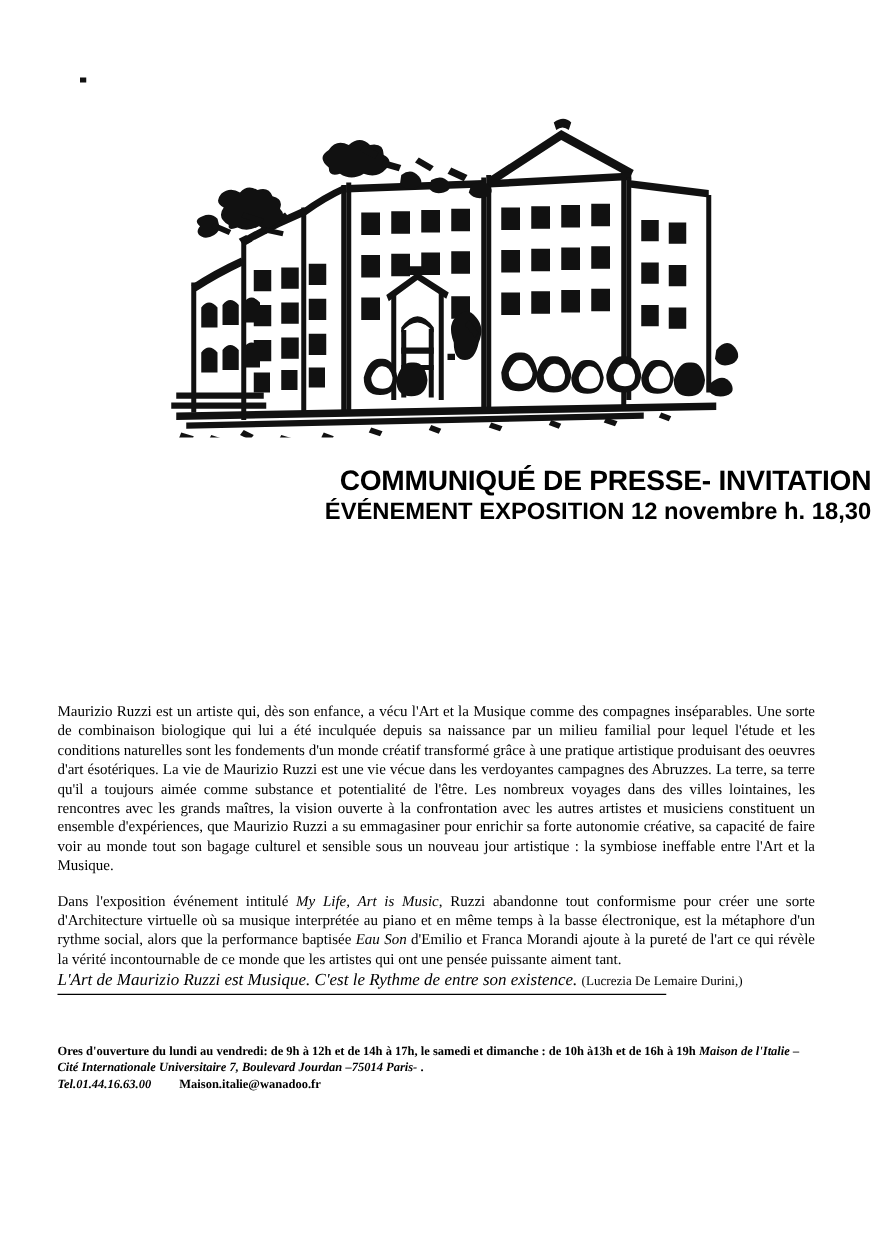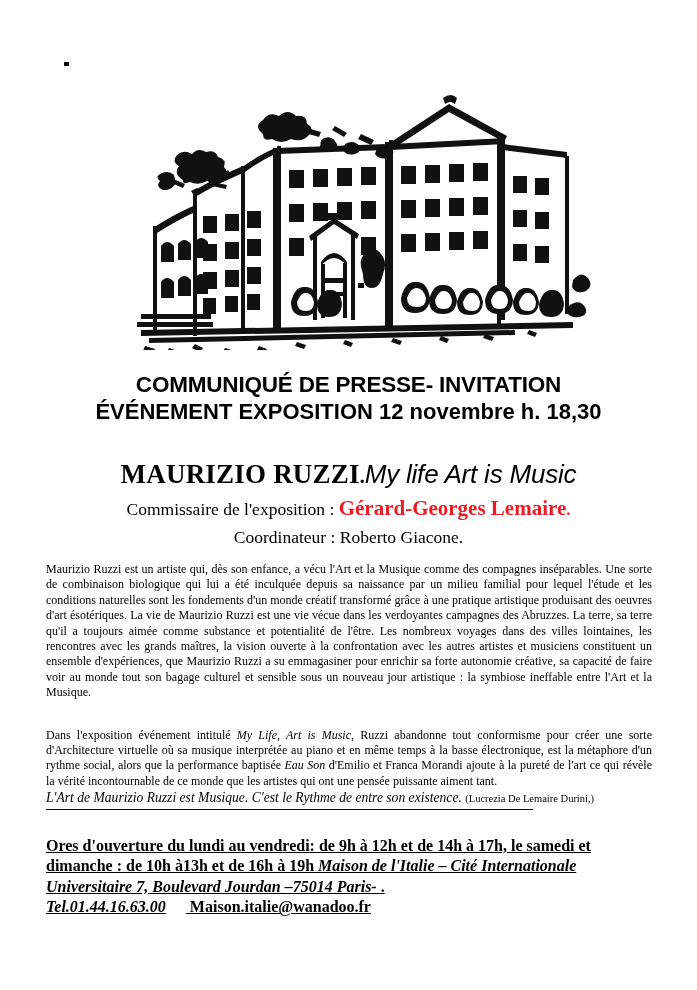--- a/index.html
+++ b/index.html
@@ -36,34 +36,34 @@
     width: 100%;
     height: 100%;
   }
 
   
   .headline-block {
     position: absolute;
     left: 0;
     top: 372px;
     width: 697px;
-    text-align: center;
+    text-align: right;
   }
   .headline-main {
     font-family: "Liberation Sans", sans-serif;
     font-weight: bold;
     font-size: 22.5px;
     letter-spacing: -0.2px;
     line-height: 1.12;
     margin: 0;
   }
   .headline-sub {
     font-family: "Liberation Sans", sans-serif;
     font-weight: bold;
-    font-size: 22px;
+    font-size: 19px;
     color: #000000;
     line-height: 1.2;
     margin: 2px 0 0 0;
   }
 
   
   .title-block {
     position: absolute;
     left: 0;
     top: 459px;
@@ -125,21 +125,21 @@
     width: 606px;
   }
   .para {
     margin: 0;
     text-align: justify;
     font-size: 12px;
     line-height: 1.285;
     text-justify: inter-word;
   }
   .para + .para {
-    margin-top: 27px;
+    margin-top: 13px;
   }
   .para i {
     font-style: italic;
   }
 
   .quote-line {
     margin: 0;
     font-style: italic;
     font-size: 13.6px;
     line-height: 1.3;
@@ -160,23 +160,22 @@
   
   .footer-block {
     position: absolute;
     left: 46px;
     top: 836px;
     width: 612px;
   }
   .footer-line {
     margin: 0;
     font-weight: bold;
-    font-size: 16px;
+    font-size: 10px;
     line-height: 1.28;
-    text-decoration: underline;
   }
   .footer-line i {
     font-style: italic;
   }
   .footer-line .email {
     font-style: normal;
     font-weight: bold;
     margin-left: 20px;
   }
 </style>
@@ -364,29 +363,20 @@
         <path d="M524 276 q10 -8 16 1 q4 8 -6 10 q-11 1 -12 -6 Z"></path>
       </g>
     </svg>
   </div>
 
   <div class="headline-block">
     <div class="headline-main">COMMUNIQUÉ DE PRESSE- INVITATION</div>
     <div class="headline-sub">ÉVÉNEMENT EXPOSITION 12 novembre h. 18,30</div>
   </div>
 
-  <div class="title-block">
-    <div class="title-line">
-      <span class="title-name">MAURIZIO RUZZI</span><span class="title-dot">.</span><span class="title-sub">My life Art is Music</span>
-    </div>
-    <div class="curator-line">
-      <span class="curator-label">Commissaire de l'exposition : </span><span class="curator-name">Gérard-Georges Lemaire</span><span class="curator-period">.</span>
-    </div>
-    <div class="coordinator-line">Coordinateur :  Roberto Giacone.</div>
-  </div>
 
   <div class="body-block">
 
     <p class="para"><span>Maurizio Ruzzi est un artiste qui, dès son enfance, a vécu l'Art et la Musique comme des compagnes inséparables. Une sorte de combinaison biologique qui lui a été inculquée depuis sa naissance par un milieu familial pour lequel l'étude et les conditions naturelles sont les fondements d'un monde créatif transformé grâce à une pratique artistique produisant des oeuvres d'art ésotériques. La vie de Maurizio Ruzzi est une vie vécue dans les verdoyantes campagnes des Abruzzes. La terre, sa terre qu'il a toujours aimée comme substance et potentialité de l'être. Les nombreux voyages dans des villes lointaines, les rencontres avec les grands maîtres, la vision ouverte à la confrontation avec les autres artistes et musiciens constituent un ensemble d'expériences, que Maurizio Ruzzi a su emmagasiner pour enrichir sa forte autonomie créative, sa capacité de faire voir au monde tout son bagage culturel et sensible sous un nouveau jour artistique : la symbiose ineffable entre l'Art et la Musique.</span></p>
 
     <p class="para"><span>Dans l'exposition événement intitulé </span><i>My Life, Art is Music</i><span>, Ruzzi abandonne tout conformisme pour créer une sorte d'Architecture virtuelle où sa musique interprétée au piano et en même temps à la basse électronique, est la métaphore d'un rythme social, alors que la performance baptisée </span><i>Eau Son</i><span> d'Emilio et Franca Morandi ajoute à la pureté de l'art ce qui révèle la vérité incontournable de ce monde que les artistes qui ont une pensée puissante aiment tant.</span></p>
 
     <p class="quote-line"><span>L'Art de Maurizio Ruzzi est Musique. C'est le Rythme de entre son existence.</span> <span class="quote-attrib">(Lucrezia De Lemaire Durini,)</span></p>
 
     <hr class="divider">

